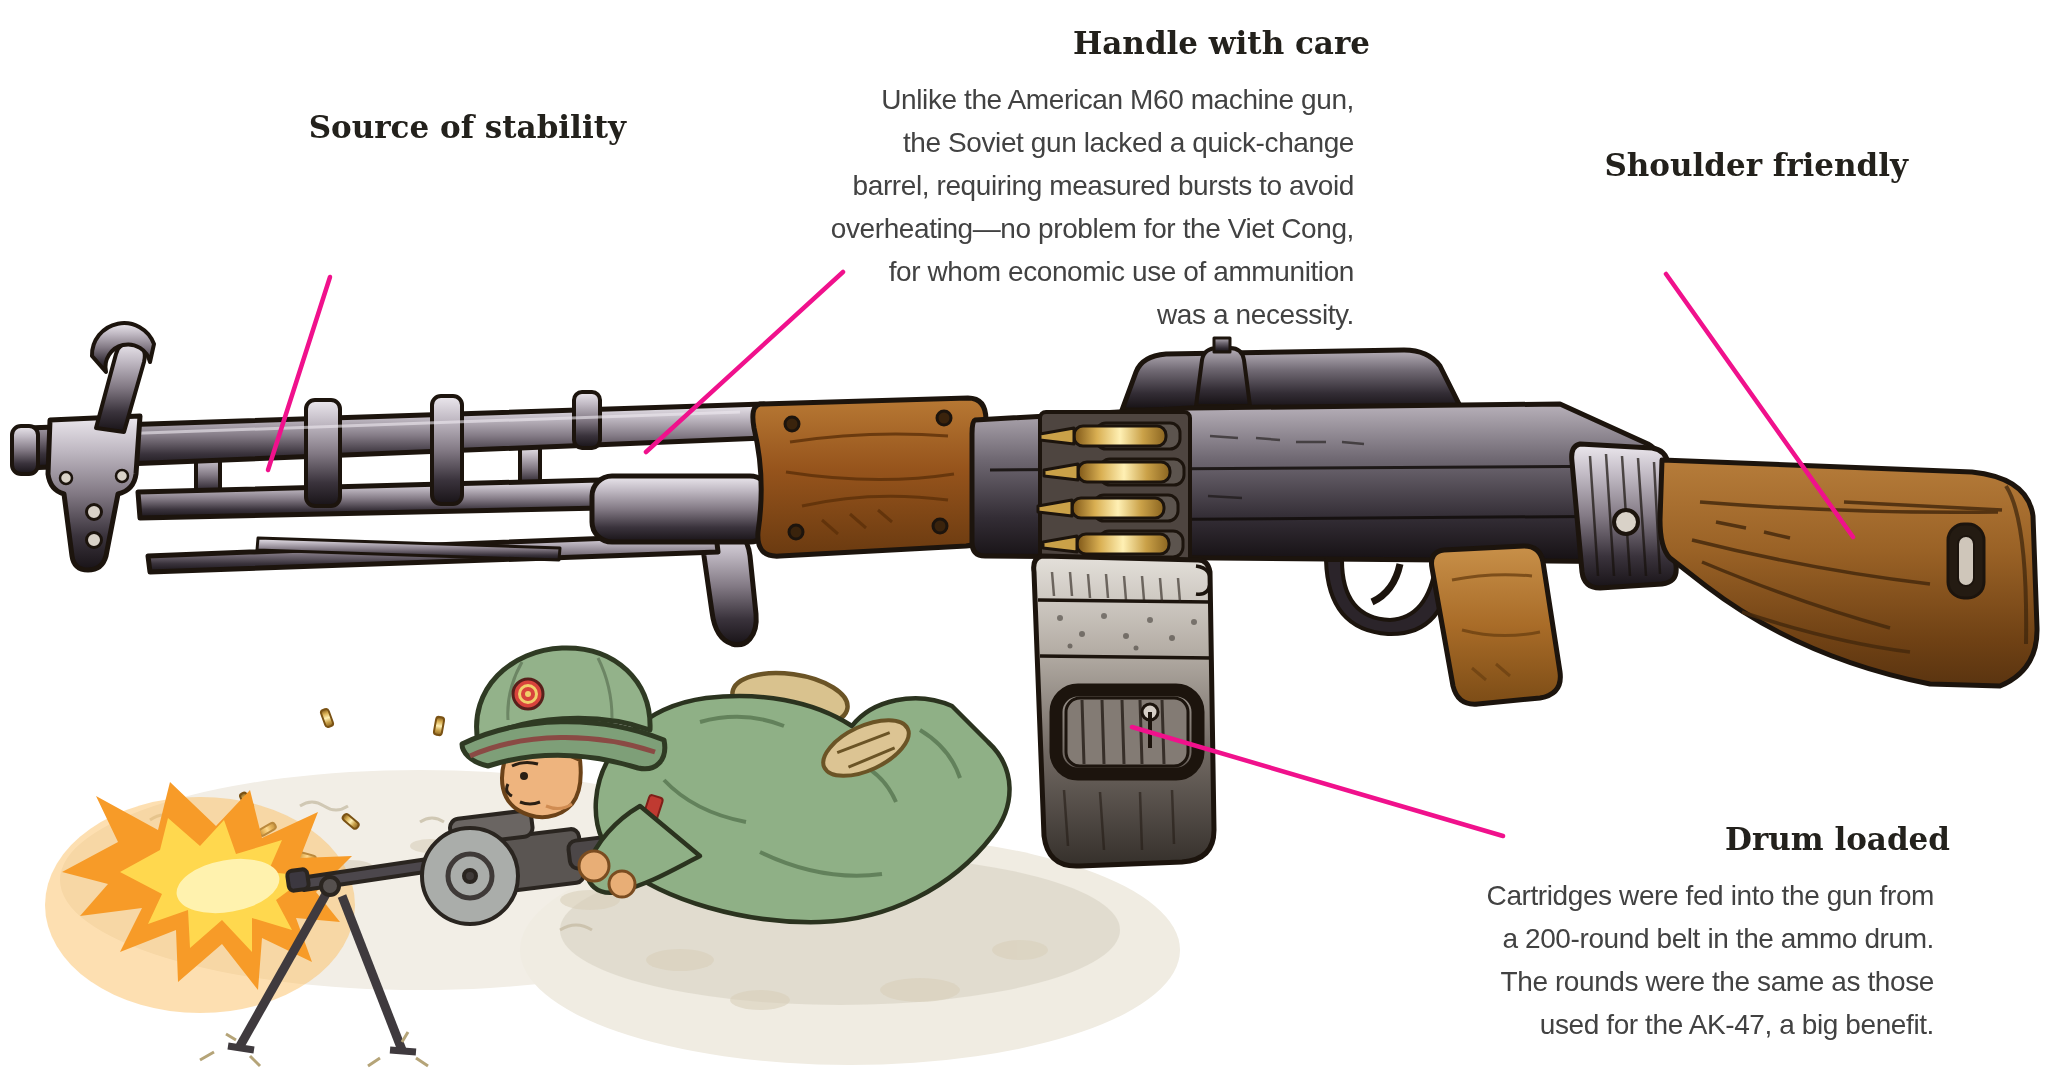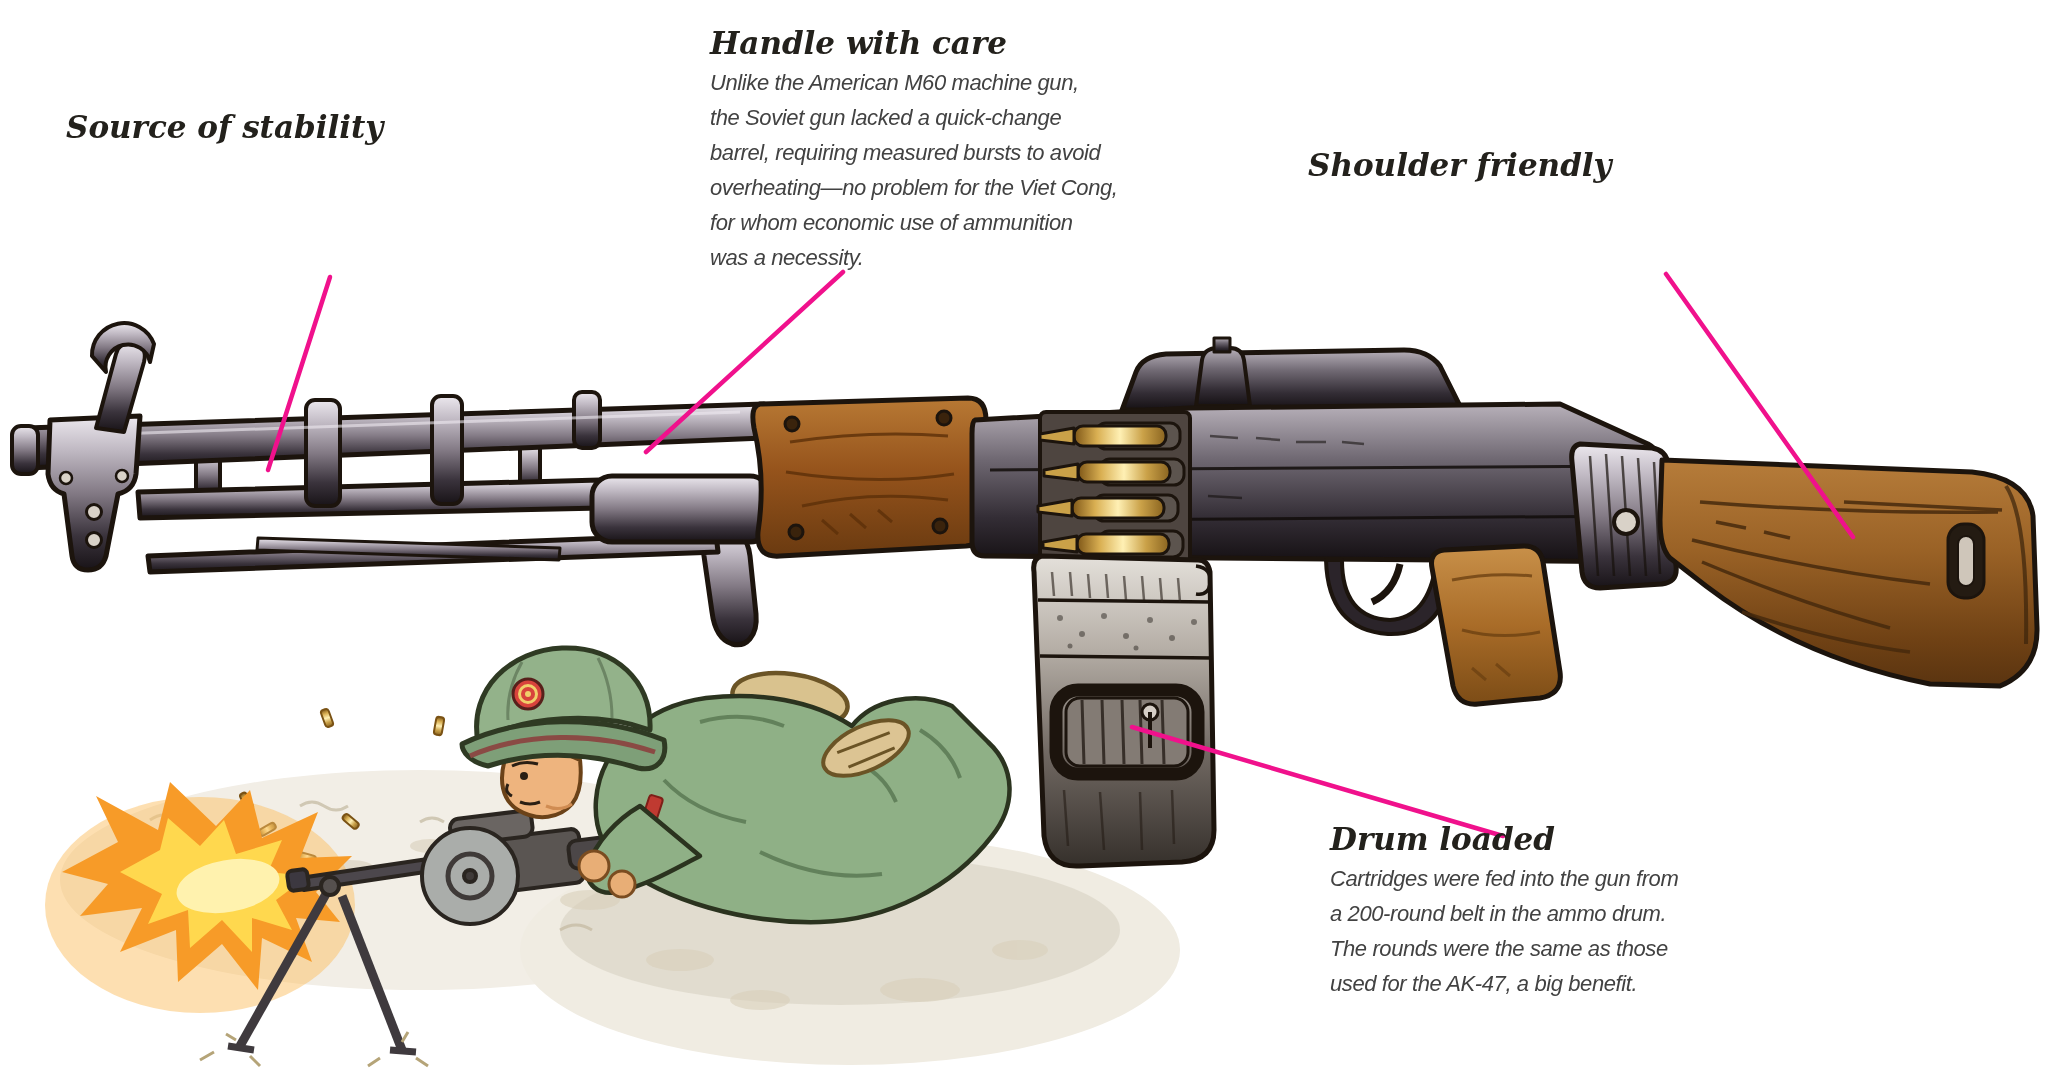--- a/index.html
+++ b/index.html
@@ -1,23 +1,23 @@
 <!DOCTYPE html>
 <html><head>
 <meta charset="utf-8">
 <style>
   html,body{margin:0;padding:0;background:#ffffff;}
   #stage{position:relative;width:2048px;height:1074px;background:#ffffff;overflow:hidden;
          font-family:"Liberation Sans",sans-serif;}
   .illus{position:absolute;inset:0;}
-  .ann{position:absolute;text-align:left;font-style:italic;}
+  .ann{position:absolute;text-align:right;}
   .ann-title{font-family:"DejaVu Serif",serif;font-weight:700;font-size:31px;line-height:38px;
              color:#23211c;margin:0 0 3px 0;}
-  .ann-body{font-size:22px;line-height:35px;color:#424242;letter-spacing:-0.4px;
-            margin:0;white-space:pre-line;}
+  .ann-body{font-size:28px;line-height:43px;color:#424242;letter-spacing:-0.4px;
+            margin:16px;white-space:pre-line;}
   #ann-stability{left:66px;top:108px;width:560px;}
   #ann-handle{left:710px;top:24px;width:660px;}
   #ann-shoulder{left:1308px;top:146px;width:600px;}
   #ann-drum{left:1330px;top:820px;width:620px;}
 </style>
 </head>
 <body>
 
 <div id="stage">
 

